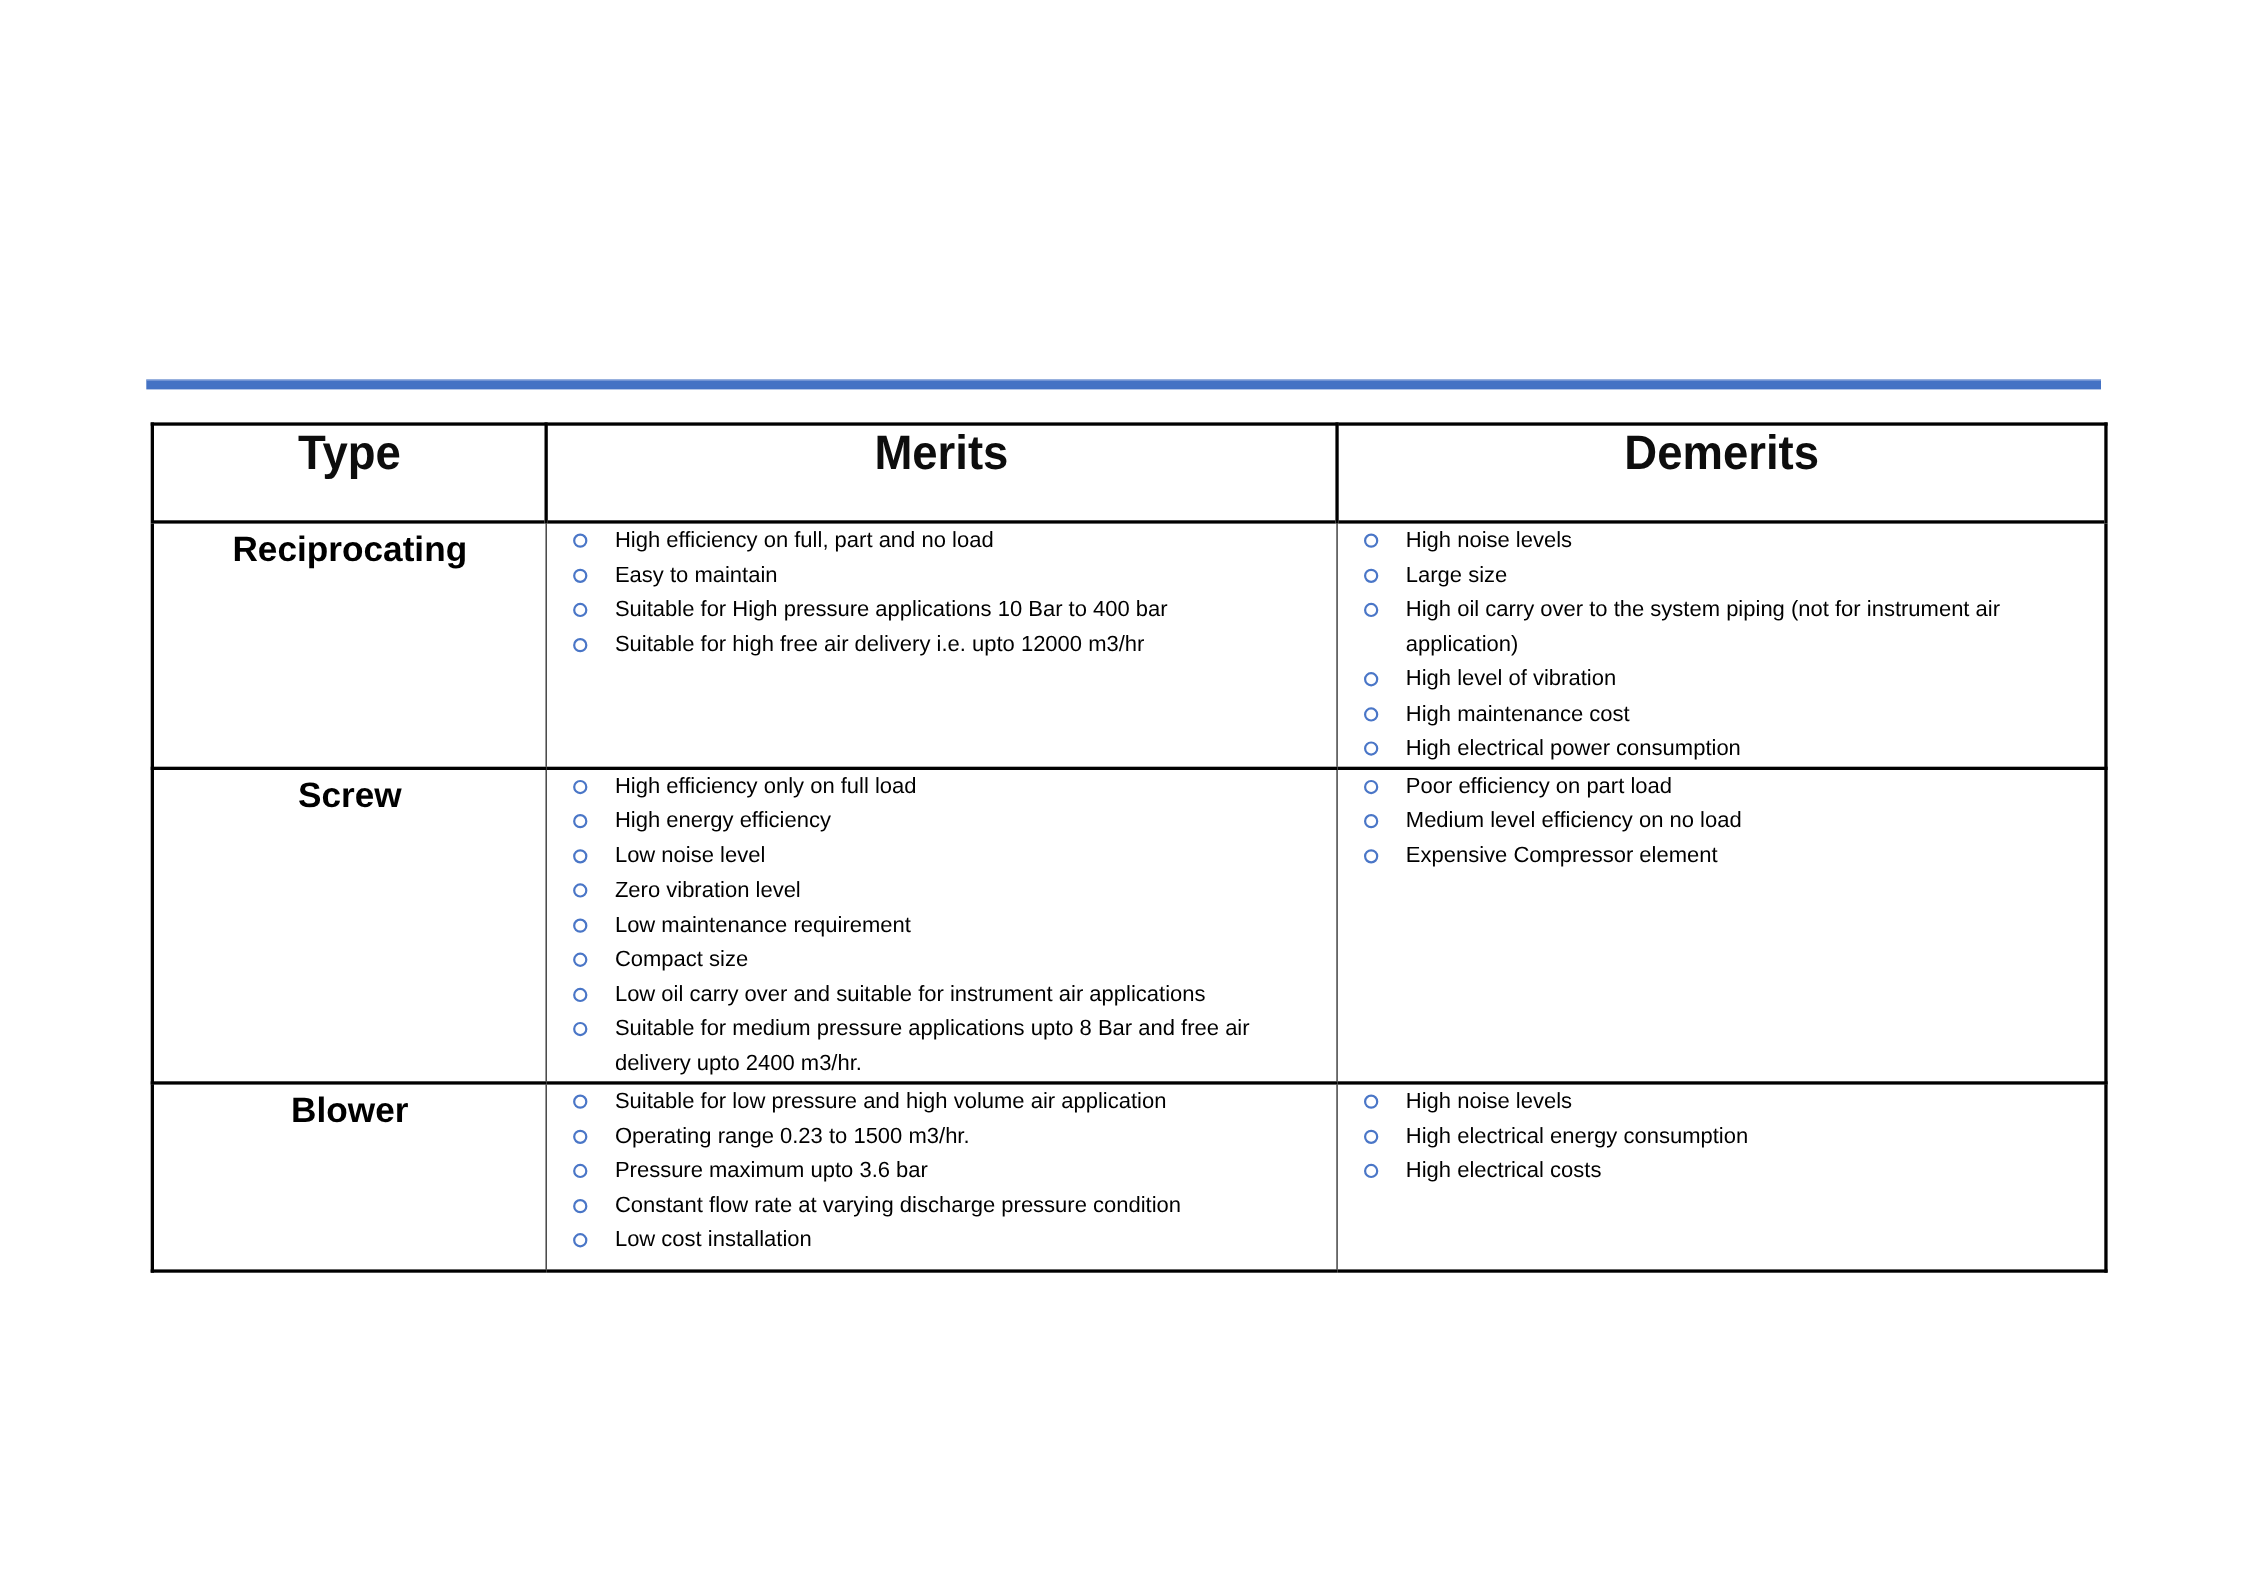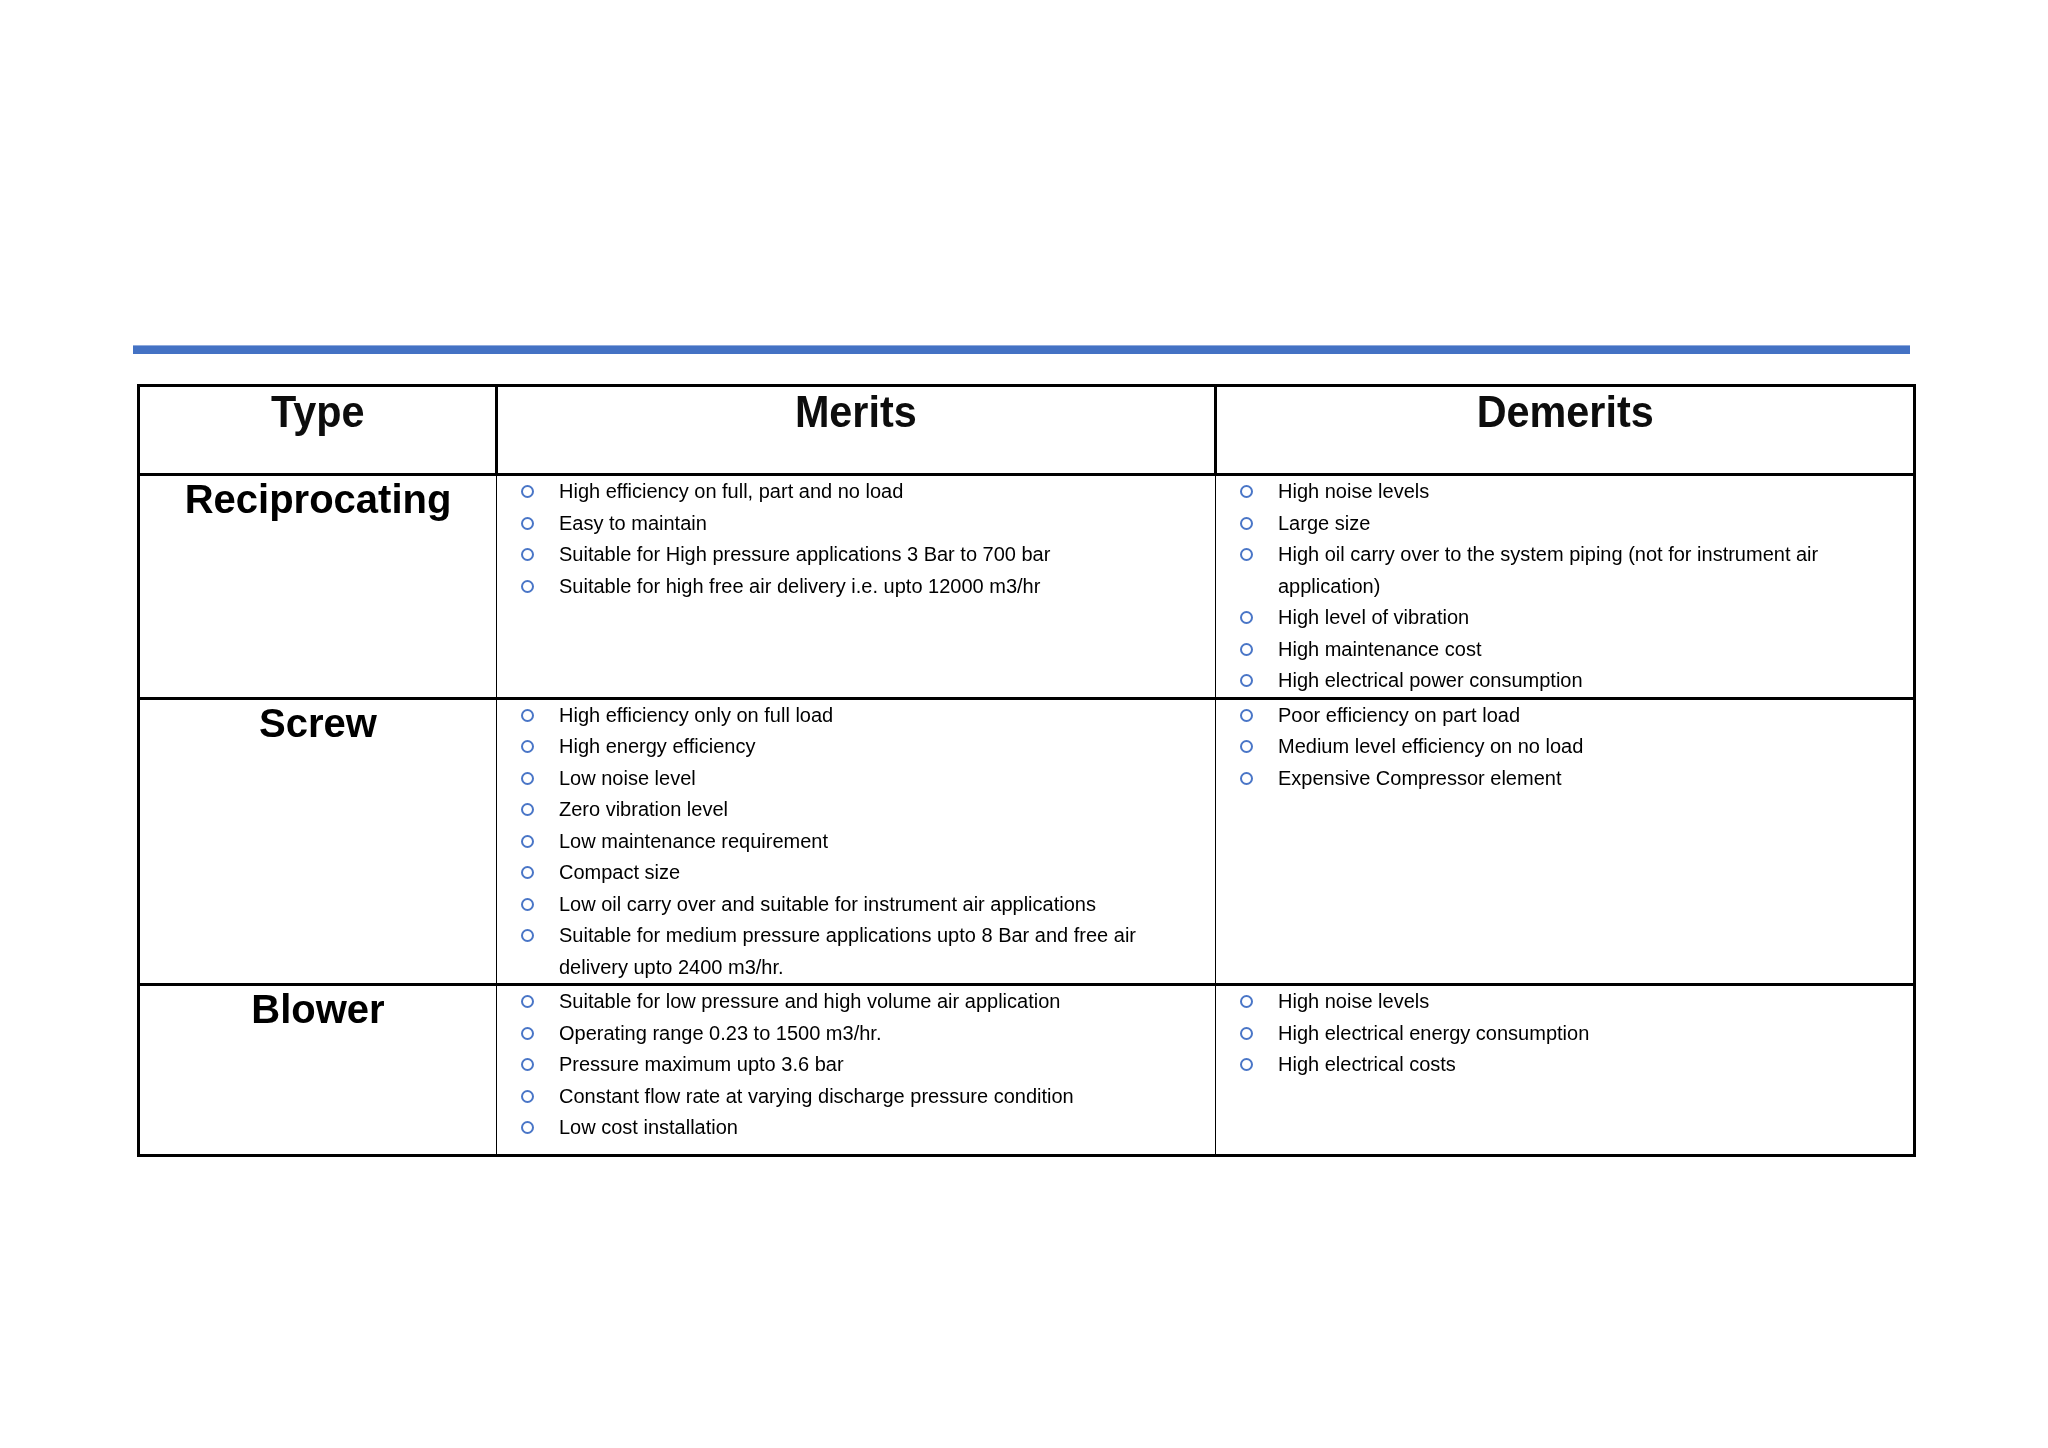--- a/index.html
+++ b/index.html
@@ -95,21 +95,21 @@
   tbody tr td.c-merits   { border-left-width: 1px;  border-right-width: 1px; }
   tbody tr td.c-demerits { border-left-width: 1px;  border-right-width: 3px; }
   tbody tr:last-child td { border-bottom-width: 3px; }
 
   .type-cell {
     text-align: center;
     vertical-align: middle;
   }
   .type-label {
     font-weight: bold;
-    font-size: 40px;
+    font-size: 32px;
     line-height: 46px;
     color: #000000;
     display: inline-block;
   }
 
   .list-cell {
     padding: 14px 8px 14px 0;
   }
   ul.bullets {
     list-style: none;
@@ -170,21 +170,21 @@
     <tbody>
 
       <tr class="row-reciprocating">
         <td class="c-type type-cell">
           <span class="type-label">Reciprocating</span>
         </td>
         <td class="c-merits list-cell">
           <ul class="bullets">
               <li><span class="bullet-mark"></span><span>High efficiency on full, part and no load</span></li>
               <li><span class="bullet-mark"></span><span>Easy to maintain</span></li>
-              <li><span class="bullet-mark"></span><span>Suitable for High pressure applications 3 Bar to 700  bar</span></li>
+              <li><span class="bullet-mark"></span><span>Suitable for High pressure applications 10 Bar to 400  bar</span></li>
               <li><span class="bullet-mark"></span><span>Suitable for high free air delivery i.e. upto 12000 m3/hr</span></li>
             </ul>
         </td>
         <td class="c-demerits list-cell">
           <ul class="bullets">
               <li><span class="bullet-mark"></span><span>High noise levels</span></li>
               <li><span class="bullet-mark"></span><span>Large size</span></li>
               <li><span class="bullet-mark"></span><span>High oil carry over  to the system piping (not for instrument air application)</span></li>
               <li><span class="bullet-mark"></span><span>High level of vibration</span></li>
               <li><span class="bullet-mark"></span><span>High maintenance cost</span></li>

